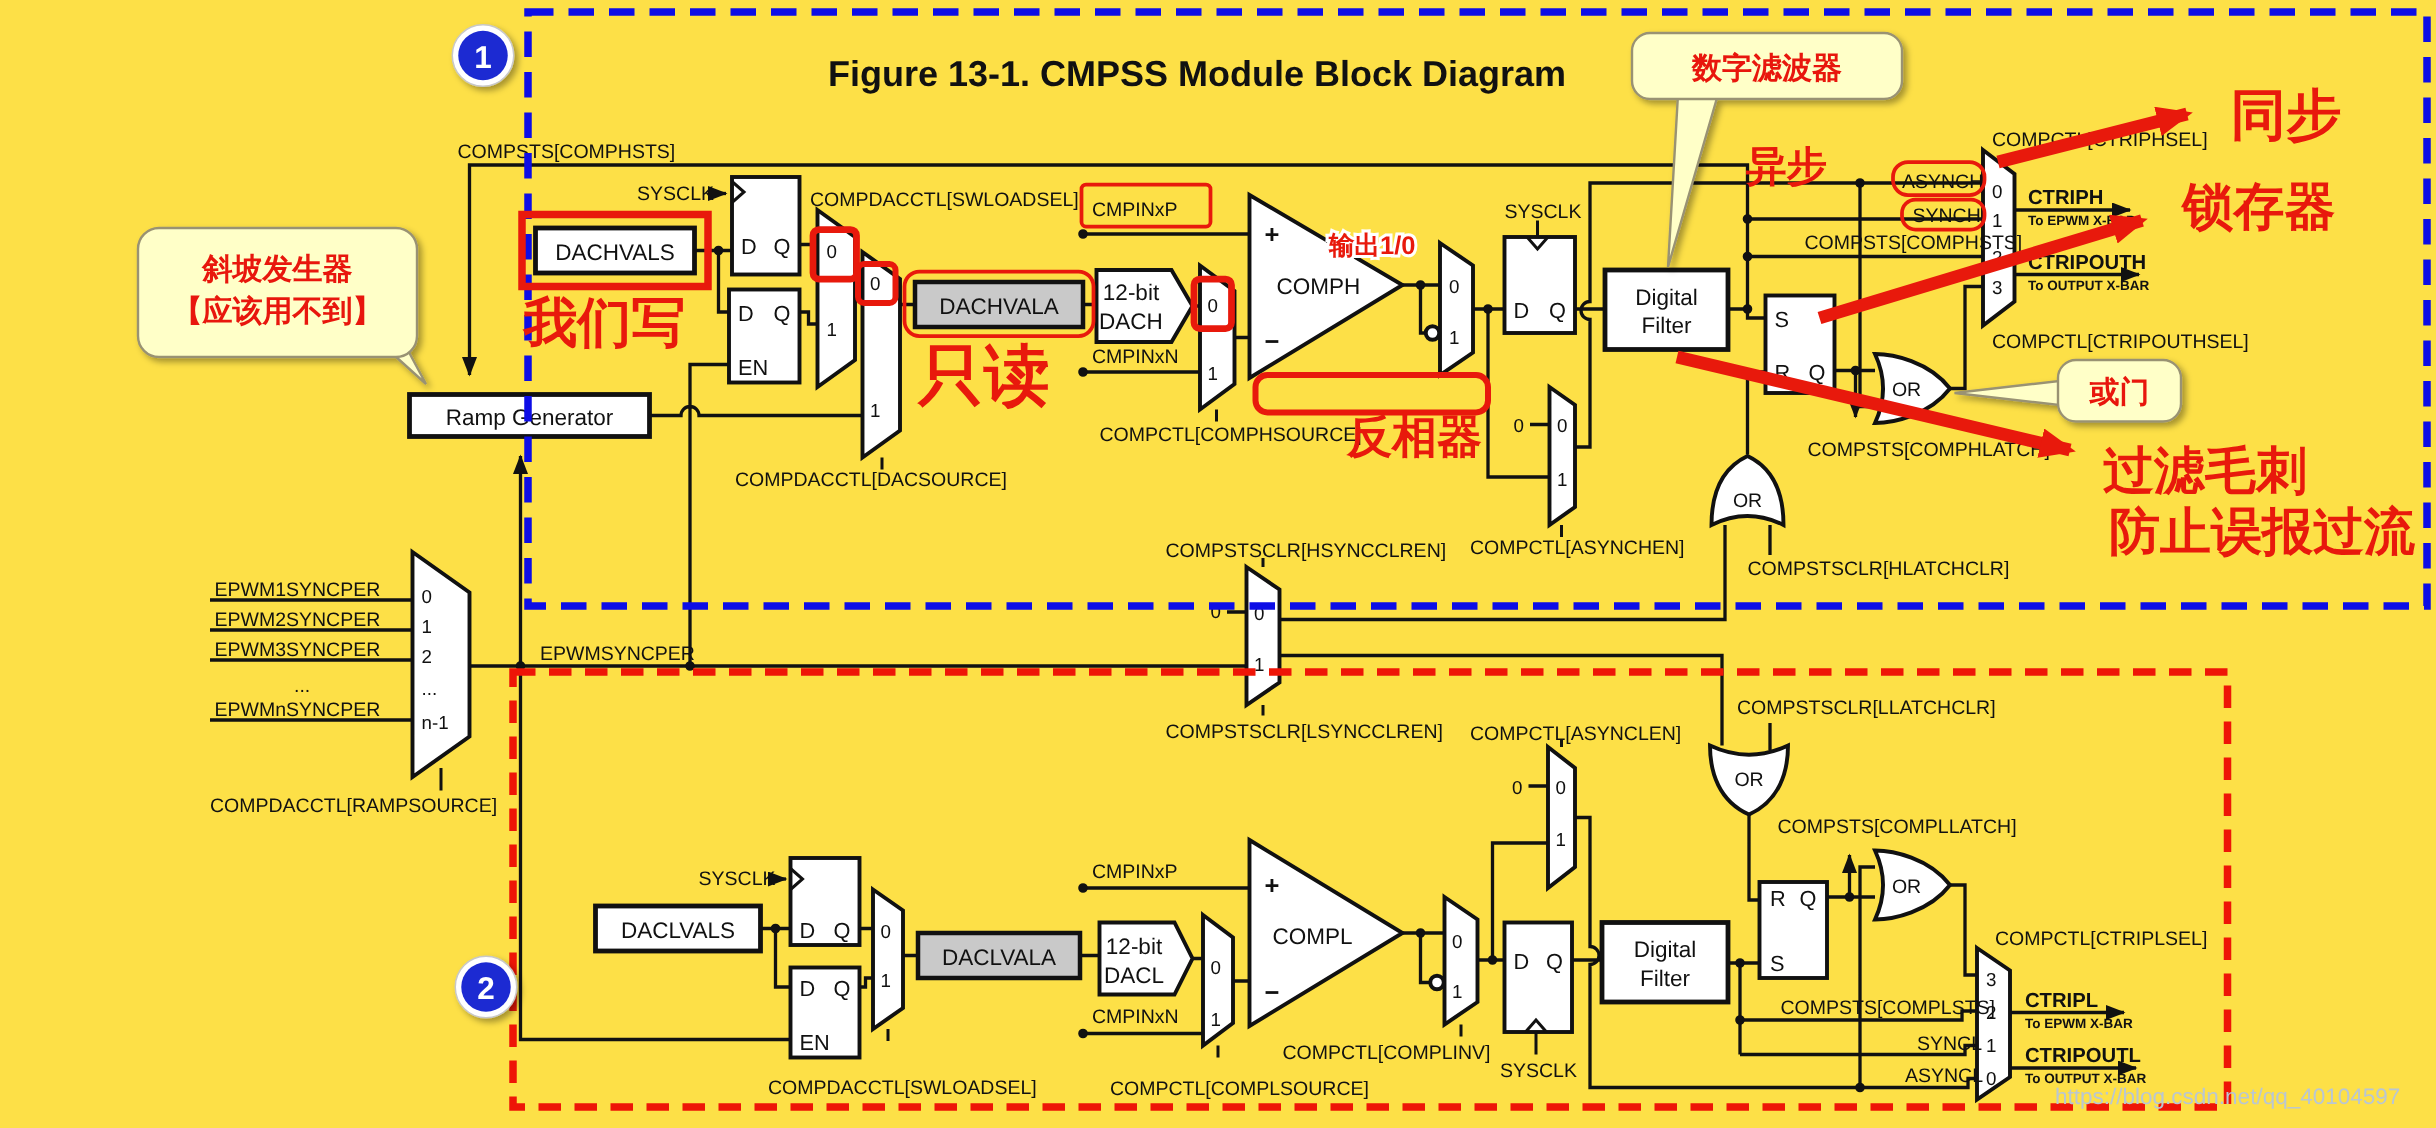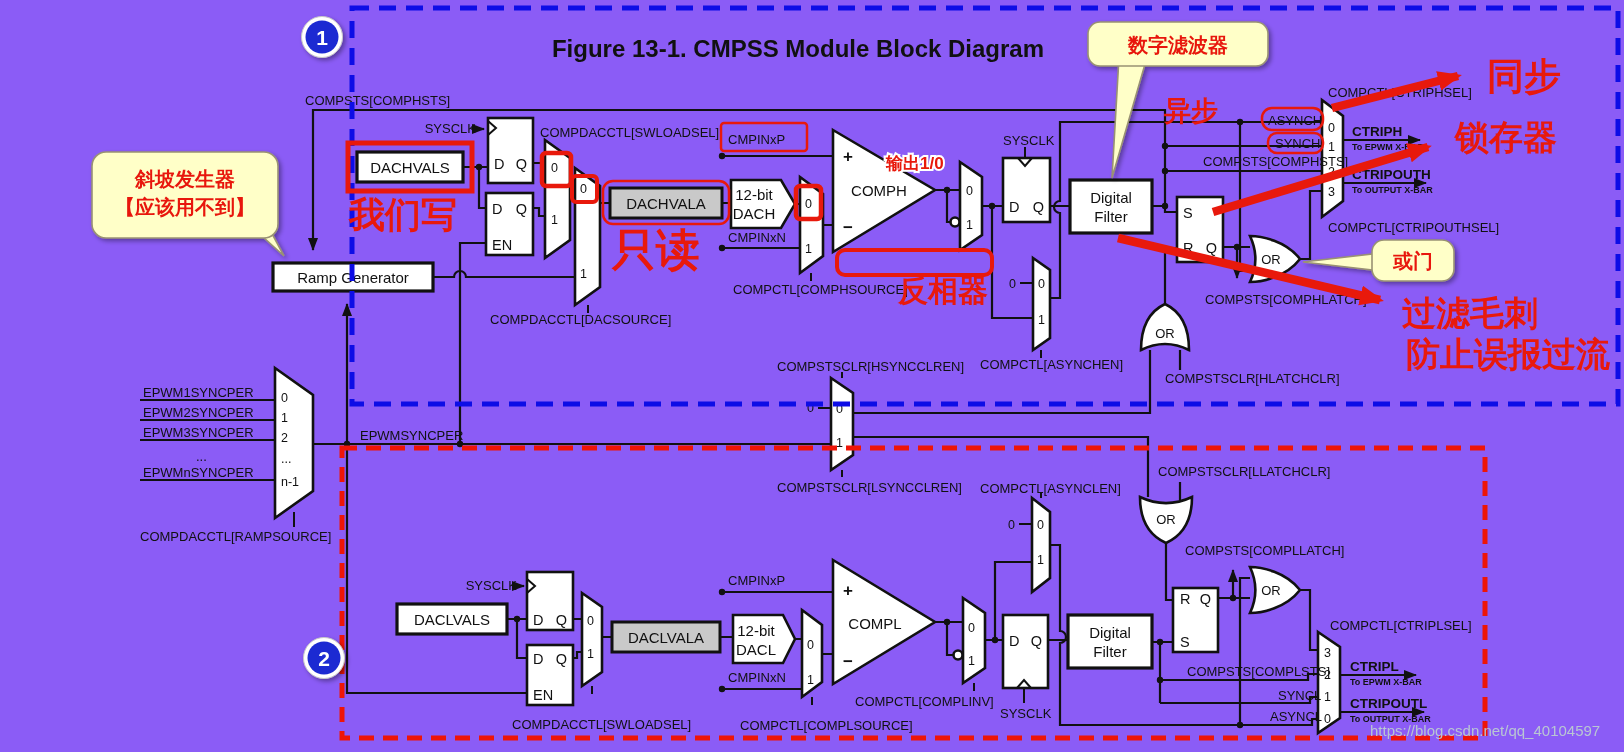--- a/index.html
+++ b/index.html
@@ -1,16 +1,16 @@
 <!DOCTYPE html>
 <html><head>
 <meta charset="utf-8">
 <style>
   html,body{margin:0;padding:0;background:#fff;}
-  #stage{position:relative;width:1624px;height:752px;background:#8b5cf6;overflow:hidden;}
+  #stage{position:relative;width:1624px;height:752px;background:#fde047;overflow:hidden;}
   svg{display:block;}
   text{font-family:"Liberation Sans",sans-serif;fill:#111;}
   .w{fill:none;stroke:#111;stroke-width:2.2;}
   .sel{fill:none;stroke:#111;stroke-width:2;}
   .s{fill:#fff;stroke:#111;stroke-width:2.6;}
   .s3{fill:#fff;stroke:#111;stroke-width:3.2;}
   .gray{fill:#c9c9c9;stroke:#111;stroke-width:3;}
   .lbl{font-size:13px;}
   .num{font-size:12.5px;}
   .bx{font-size:15px;text-anchor:middle;}

